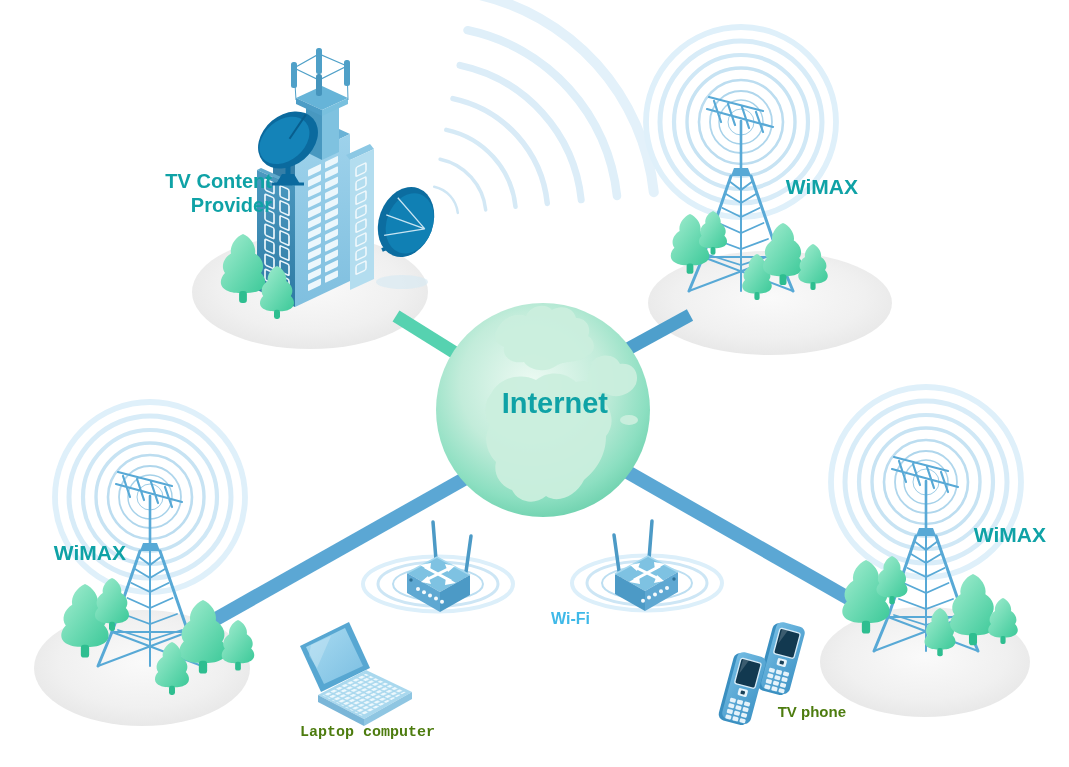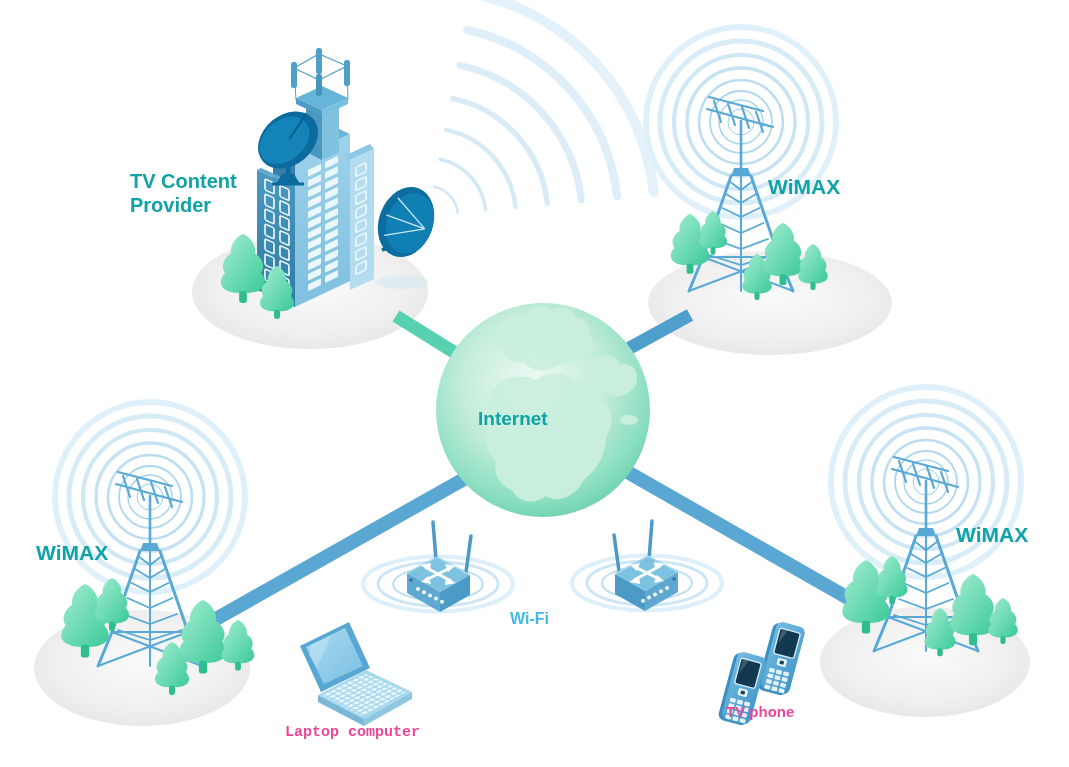--- a/index.html
+++ b/index.html
@@ -1,22 +1,22 @@
 <!DOCTYPE html>
 <html><head>
 <meta charset="utf-8">
 <style>
   html,body{margin:0;padding:0;background:#ffffff;}
   #stage{position:relative;width:1069px;height:767px;overflow:hidden;background:#ffffff;
          font-family:"Liberation Sans",sans-serif;}
   #scene{position:absolute;left:0;top:0;}
-  .label{position:absolute;font-weight:bold;text-align:left;line-height:1.2;
+  .label{position:absolute;font-weight:bold;text-align:right;line-height:1.2;
          font-family:"Liberation Sans",sans-serif;user-select:none;}
   .teal{color:#0FA2A6;}
-  .devblue{color:#ec4899;}
+  .devblue{color:#4d7c0f;}
   .wifiblue{color:#3FB9E8;}
 </style>
 </head>
 <body>
 
 <div id="stage">
 
 <svg id="scene" width="1069" height="767" viewBox="0 0 1069 767">
   <defs>
     <radialGradient id="gGlobe" cx="45%" cy="38%" r="75%">
@@ -307,18 +307,18 @@
   </g>
 
   <use href="#phone" transform="translate(783,658) rotate(15) scale(1.05)"></use>
   <use href="#phone" transform="translate(744,688) rotate(15) scale(1.05)"></use>
 </svg>
 
 <div class="label teal" style="left:130px;top:169px;width:142px;font-size:20px;">TV Content Provider</div>
 <div class="label teal" style="left:768px;top:174px;width:90px;font-size:21px;">WiMAX</div>
 <div class="label teal" style="left:36px;top:540px;width:90px;font-size:21px;">WiMAX</div>
 <div class="label teal" style="left:956px;top:522px;width:90px;font-size:21px;">WiMAX</div>
-<div class="label teal" style="left:478px;top:408px;width:130px;font-size:19px;">Internet</div>
+<div class="label teal" style="left:478px;top:386px;width:130px;font-size:29px;">Internet</div>
 <div class="label wifiblue" style="left:510px;top:609px;width:80px;font-size:16px;">Wi-Fi</div>
 <div class="label devblue" style="left:285px;top:724px;width:150px;font-size:15px;font-family:Liberation Mono, monospace;">Laptop computer</div>
 <div class="label devblue" style="left:726px;top:703px;width:120px;font-size:15px;">TV phone</div>
 
 </div>
 
 </body></html>

